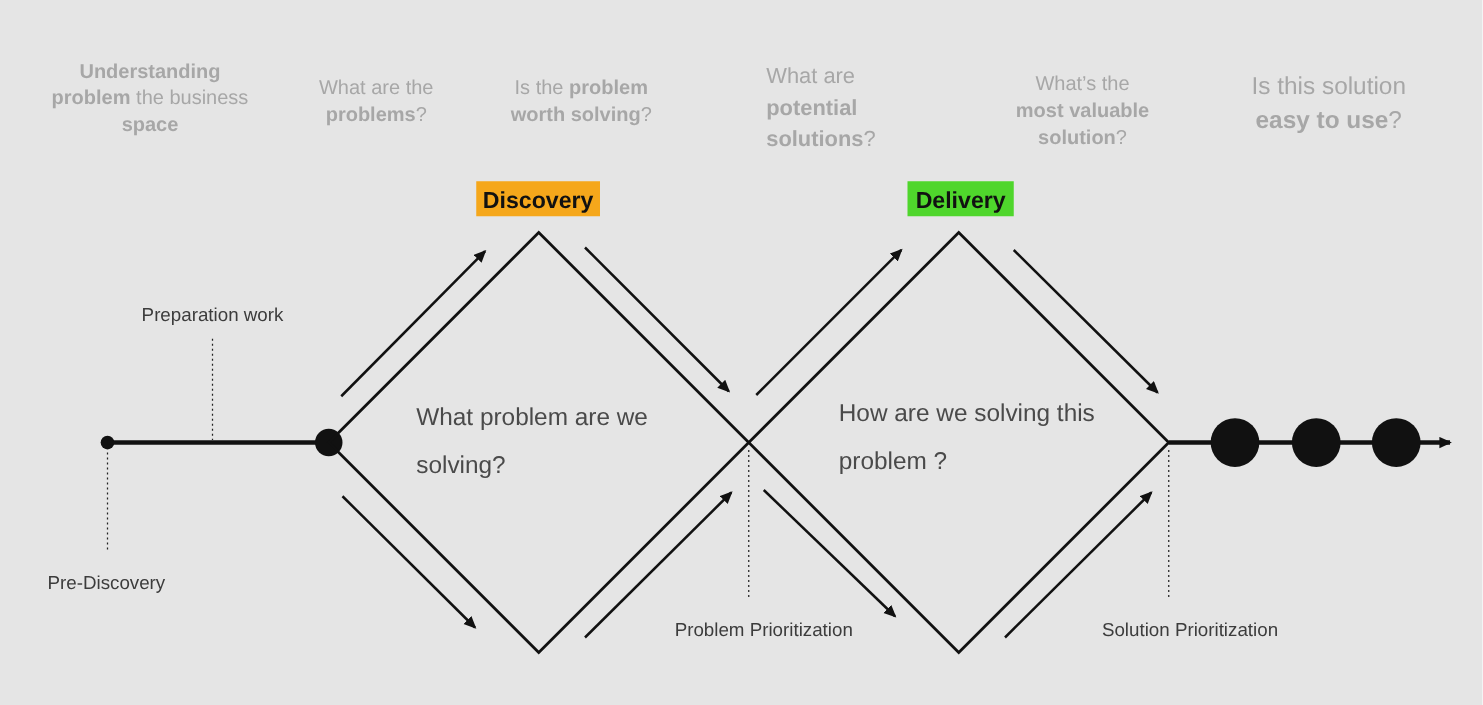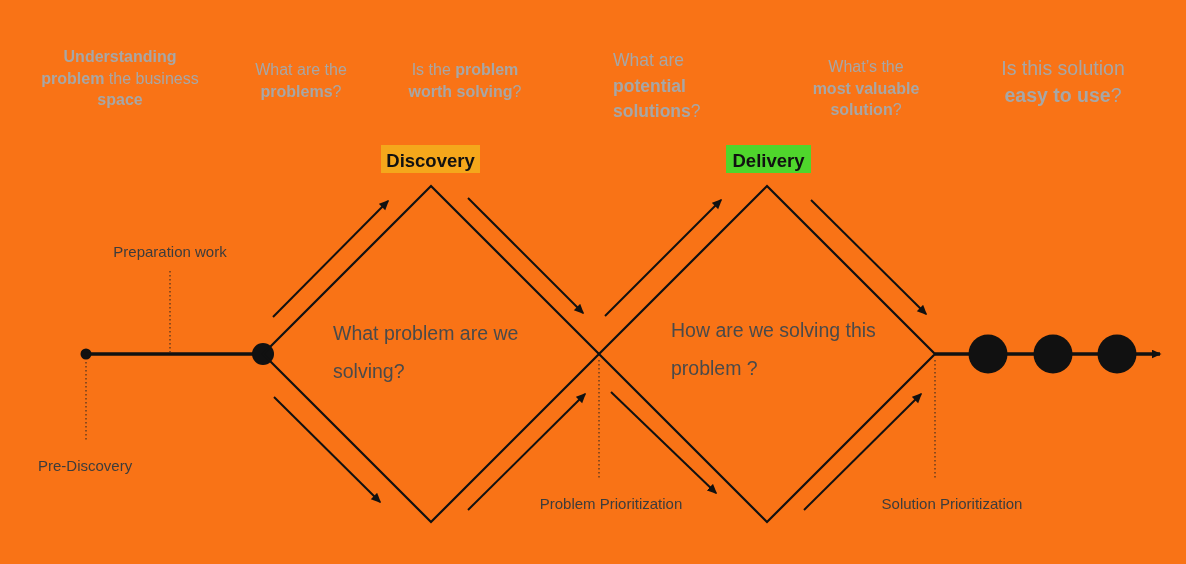--- a/index.html
+++ b/index.html
@@ -1,16 +1,16 @@
 <!DOCTYPE html>
 <html><head>
 <meta charset="utf-8">
 <style>
   html,body{margin:0;padding:0;background:#ffffff;}
-  .stage{position:relative;width:1186px;height:564px;background:#f97316;overflow:hidden;
+  .stage{position:relative;width:1186px;height:564px;background:#e5e5e5;overflow:hidden;
          font-family:"Liberation Sans","DejaVu Sans",sans-serif;}
   svg text{font-family:"Liberation Sans","DejaVu Sans",sans-serif;}
   .hd{font-size:16px;}
   .hd4{font-size:17.5px;}
   .hd6{font-size:19.5px;}
   .b{font-weight:bold;}
   .chipTxt{font-size:18.5px;font-weight:bold;fill:#111111;}
   .qTxt{font-size:19.5px;}
   .mTxt{font-size:15px;}
   .ink{stroke:#111111;fill:none;}

